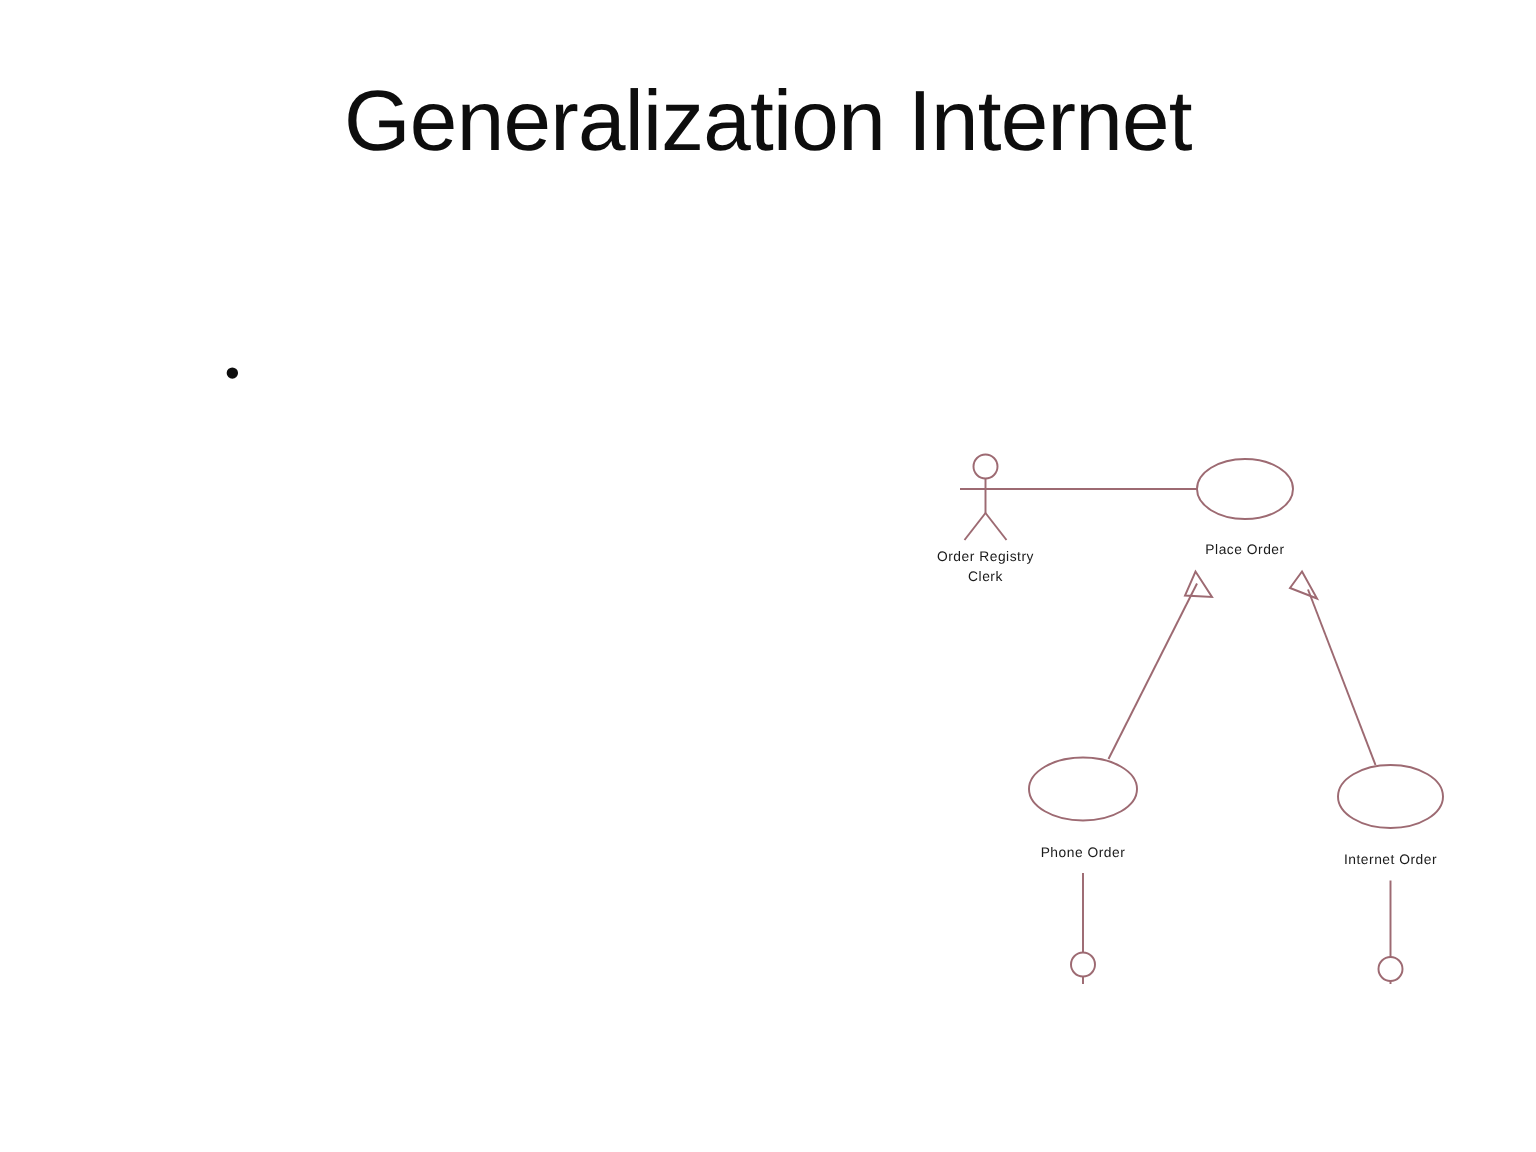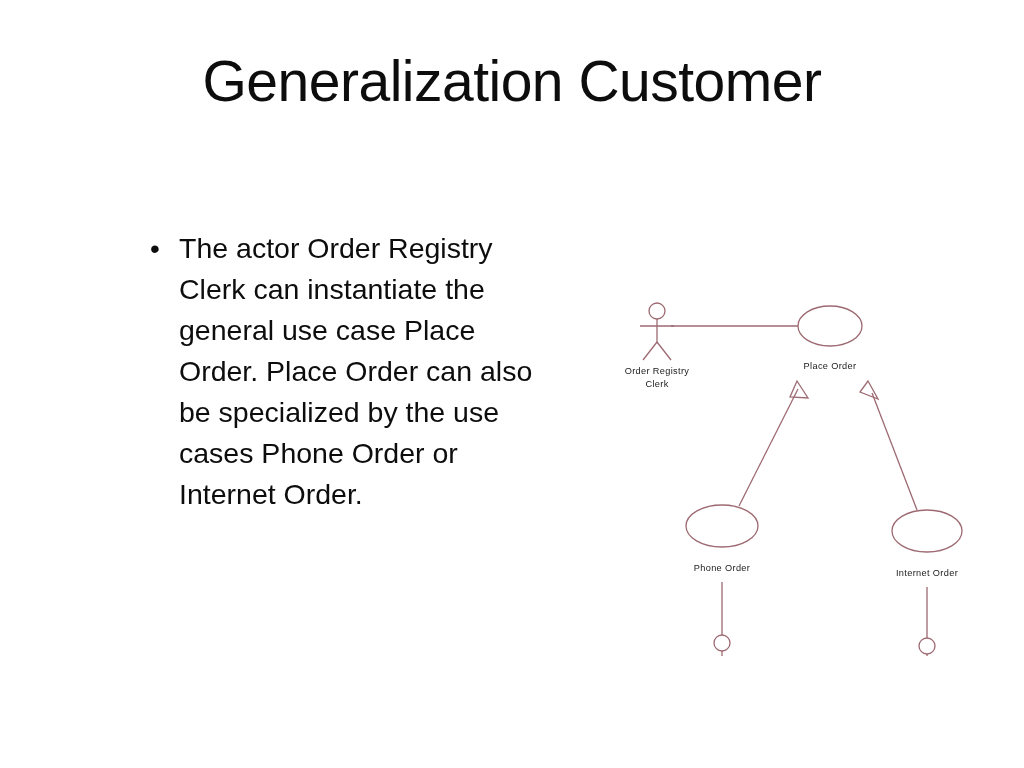--- a/index.html
+++ b/index.html
@@ -78,26 +78,25 @@
     font-family: "Liberation Sans", sans-serif;
     font-size: 9.2px;
     fill: #1a1a1a;
     text-anchor: middle;
     letter-spacing: 0.35px;
   }
 </style>
 </head>
 <body>
 
-<div class="slide-title">Generalization Customer</div>
+<div class="slide-title">Generalization Internet</div>
 
 <div class="body-block">
   <div class="bullet-row">
     <span class="bullet-dot">•</span>
-    <span class="bullet-text">The actor Order Registry Clerk can instantiate the general use case Place Order. Place Order can also be specialized by the use cases Phone Order or Internet Order.</span>
   </div>
 </div>
 
 <div class="diagram">
   <svg width="400" height="370" viewBox="0 0 400 370">
 
     <line x1="71" y1="40" x2="198" y2="40" stroke="#9d6a72" stroke-width="1.3"></line>
 
     <g>
       <circle cx="57" cy="25" r="8" fill="none" stroke="#9d6a72" stroke-width="1.3"></circle>

